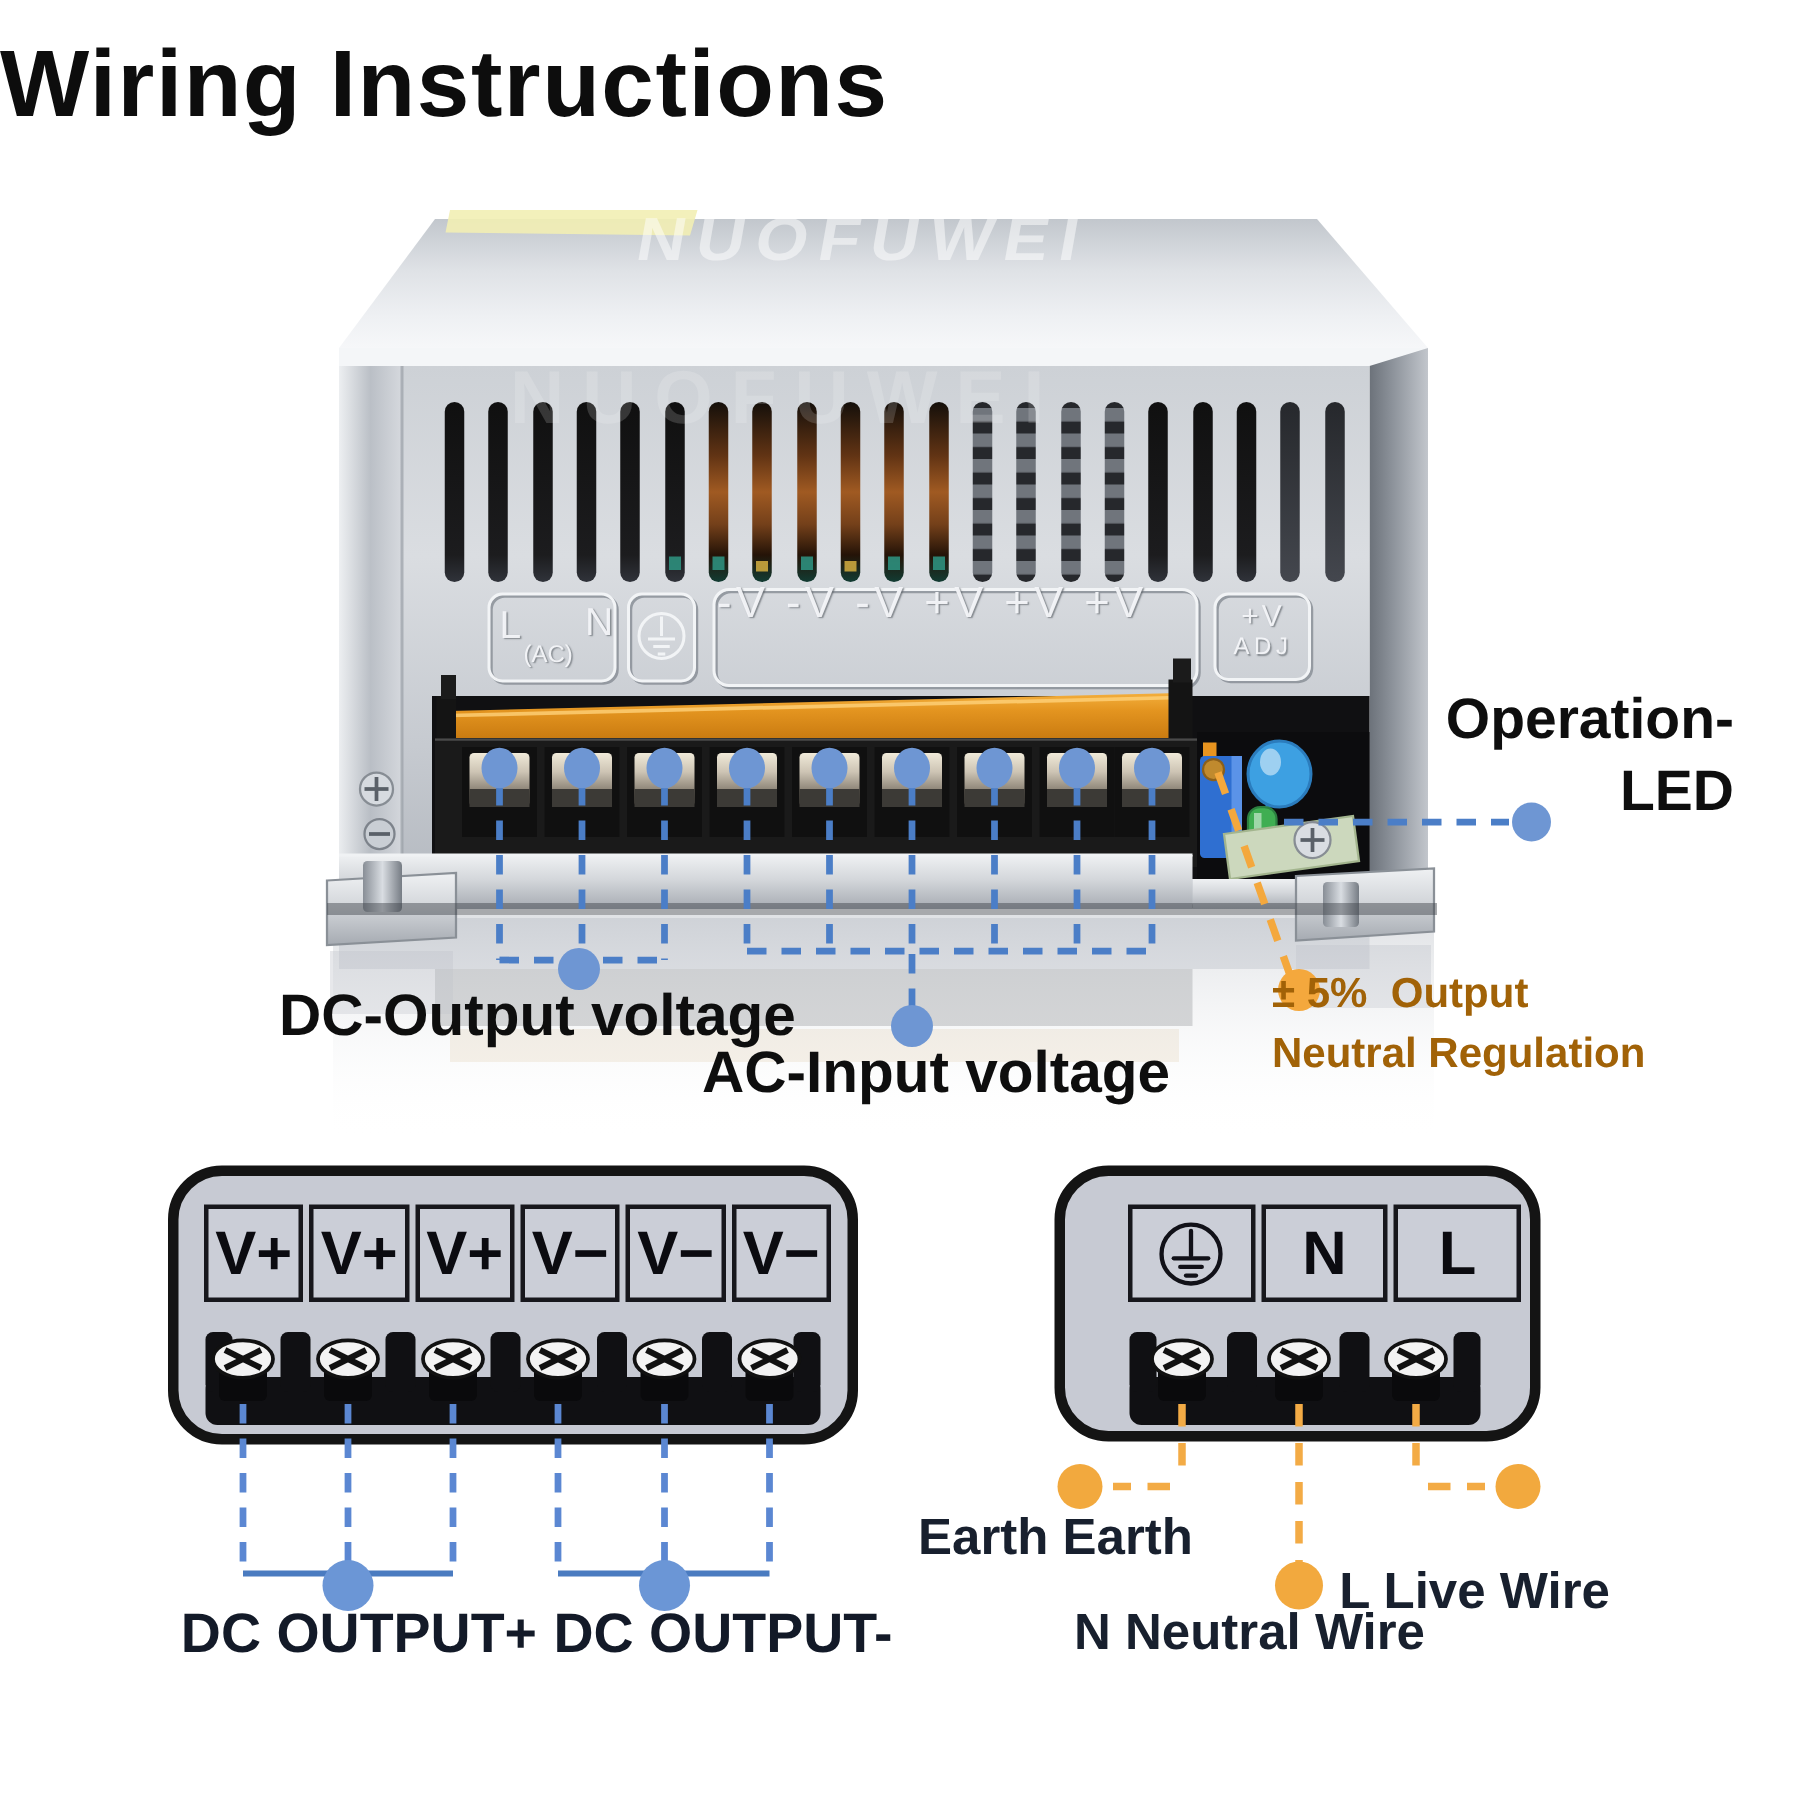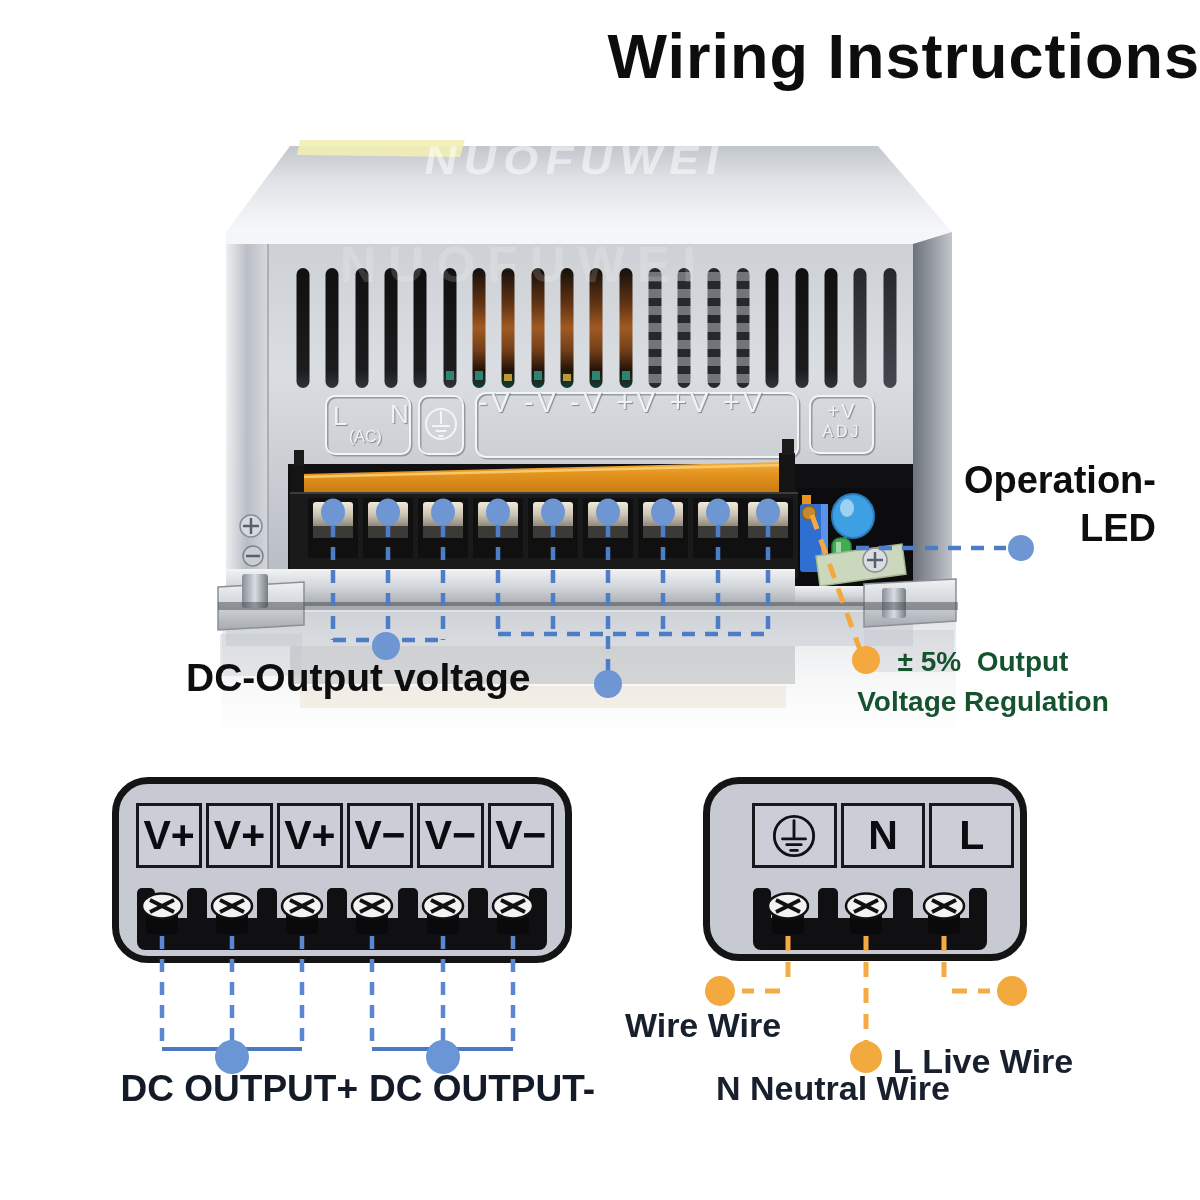--- a/index.html
+++ b/index.html
@@ -1,40 +1,40 @@
 <!DOCTYPE html>
 <html><head>
 <meta charset="utf-8">
 <style>
   html,body{margin:0;padding:0;background:#ffffff;}
   #canvas{position:relative;width:1200px;height:1200px;background:#ffffff;overflow:hidden;
           font-family:"Liberation Sans","DejaVu Sans",sans-serif;}
   .abs{position:absolute;}
   svg{display:block;}
-  #page-title{left:0;right:0;top:20px;text-align:right;font-size:63px;font-weight:700;
+  #page-title{left:0;right:0;top:20px;text-align:left;font-size:63px;font-weight:700;
               letter-spacing:1px;color:#0d0d0d;white-space:nowrap;}
   
   .wm{color:rgba(255,255,255,.5);font-weight:700;white-space:nowrap;pointer-events:none;}
   #wm-top{left:425px;top:134px;font-size:45px;letter-spacing:7px;transform:skewX(-10deg) scaleY(.9);}
   #wm-front{left:340px;top:236px;font-size:50px;letter-spacing:12px;color:rgba(255,255,255,.16);}
   
   .engraved{color:rgba(244,246,249,.95);text-shadow:1px 1px 1px rgba(88,93,100,.65);
             font-weight:400;white-space:nowrap;}
   #eng-l{left:333px;top:401px;font-size:26px;}
   #eng-ac{left:349px;top:428px;font-size:16px;}
   #eng-n{left:390px;top:399px;font-size:26px;}
   #eng-dc{left:478px;top:386px;width:320px;text-align:left;font-size:29px;letter-spacing:3px;}
   #eng-adj1{left:820px;top:400px;width:44px;text-align:center;font-size:20px;letter-spacing:2px;}
   #eng-adj2{left:814px;top:423px;width:56px;text-align:center;font-size:16px;letter-spacing:3px;}
   
   .callout{color:#0e0e0e;font-weight:700;white-space:nowrap;}
   #lbl-dc-output{left:168px;top:656px;font-size:39px;margin-left:18px;}
   #lbl-ac-input{left:468px;top:694px;font-size:39px;}
   #lbl-opled{left:950px;top:456px;width:206px;text-align:right;font-size:38px;line-height:48px;font-weight:700;color:#0e0e0e;}
-  #lbl-reg{left:848px;top:642px;width:270px;text-align:center;font-size:28px;line-height:40px;font-weight:700;color:#14532d;}
+  #lbl-reg{left:848px;top:642px;width:270px;text-align:left;font-size:28px;line-height:40px;font-weight:700;color:#a16207;}
   #lbl-reg .pre{white-space:pre;}
   
   .diag-box{border:7px solid #141414;border-radius:36px;background:#c7cad3;box-sizing:border-box;}
   #dc-box{left:112px;top:777px;width:460px;height:186px;}
   #ac-box{left:703px;top:777px;width:324px;height:184px;}
   .cells{position:absolute;display:flex;gap:4px;}
   #dc-cells{left:17px;top:19px;width:418px;height:65px;}
   #ac-cells{left:42px;top:19px;width:262px;height:65px;}
   .cell{flex:1;border:3px solid #17171c;background:#cbced7;display:flex;align-items:center;
         justify-content:center;font-size:41px;font-weight:700;color:#0b0b10;box-sizing:border-box;}
@@ -353,27 +353,28 @@
   <div id="wm-front" class="abs wm">NUOFUWEI</div>
 
   <div id="eng-l" class="abs engraved">L</div>
   <div id="eng-ac" class="abs engraved">(AC)</div>
   <div id="eng-n" class="abs engraved">N</div>
   <div id="eng-dc" class="abs engraved">-V -V -V +V +V +V</div>
   <div id="eng-adj1" class="abs engraved">+V</div>
   <div id="eng-adj2" class="abs engraved">ADJ</div>
 
   <div id="lbl-dc-output" class="abs callout">DC-Output voltage</div>
+  <div id="lbl-ac-input" class="abs callout">AC-Input voltage</div>
   <div id="lbl-opled" class="abs">
     <div>Operation-</div>
     <div>LED</div>
   </div>
   <div id="lbl-reg" class="abs">
     <div class="pre">± 5%  Output</div>
-    <div>Voltage Regulation</div>
+    <div>Neutral Regulation</div>
   </div>
 
   <div id="dc-box" class="abs diag-box">
     <div id="dc-cells" class="cells">
       <div class="cell">V+</div>
       <div class="cell">V+</div>
       <div class="cell">V+</div>
       <div class="cell">V−</div>
       <div class="cell">V−</div>
       <div class="cell">V−</div>
@@ -393,21 +394,21 @@
           </g>
         </svg>
       </div>
       <div class="cell">N</div>
       <div class="cell">L</div>
     </div>
   </div>
 
   <div id="lbl-dcp" class="abs">DC OUTPUT+</div>
   <div id="lbl-dcn" class="abs">DC OUTPUT-</div>
-  <div id="lbl-earth" class="abs wire-lbl">Wire Wire</div>
+  <div id="lbl-earth" class="abs wire-lbl">Earth Earth</div>
   <div id="lbl-live" class="abs wire-lbl">L Live Wire</div>
   <div id="lbl-neutral" class="abs wire-lbl">N Neutral Wire</div>
 
   <svg class="abs" style="left:0;top:0;pointer-events:none" width="1200" height="1200" viewBox="0 0 1200 1200">
 
     <g>
       <rect x="137" y="918" width="410" height="32" rx="8" fill="#101013"></rect>
       <g fill="#101013">
         <rect x="137" y="888" width="18" height="40" rx="5"></rect>
           <rect x="187" y="888" width="20" height="40" rx="5"></rect>

